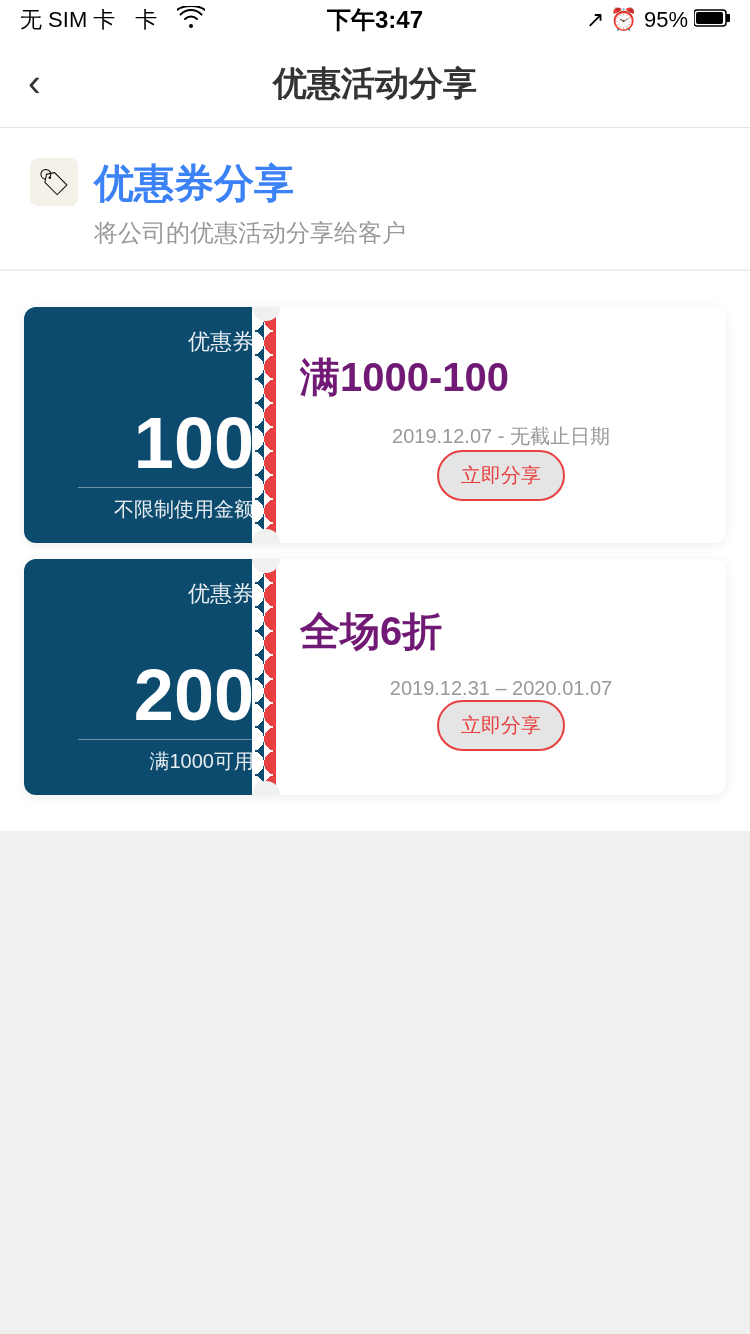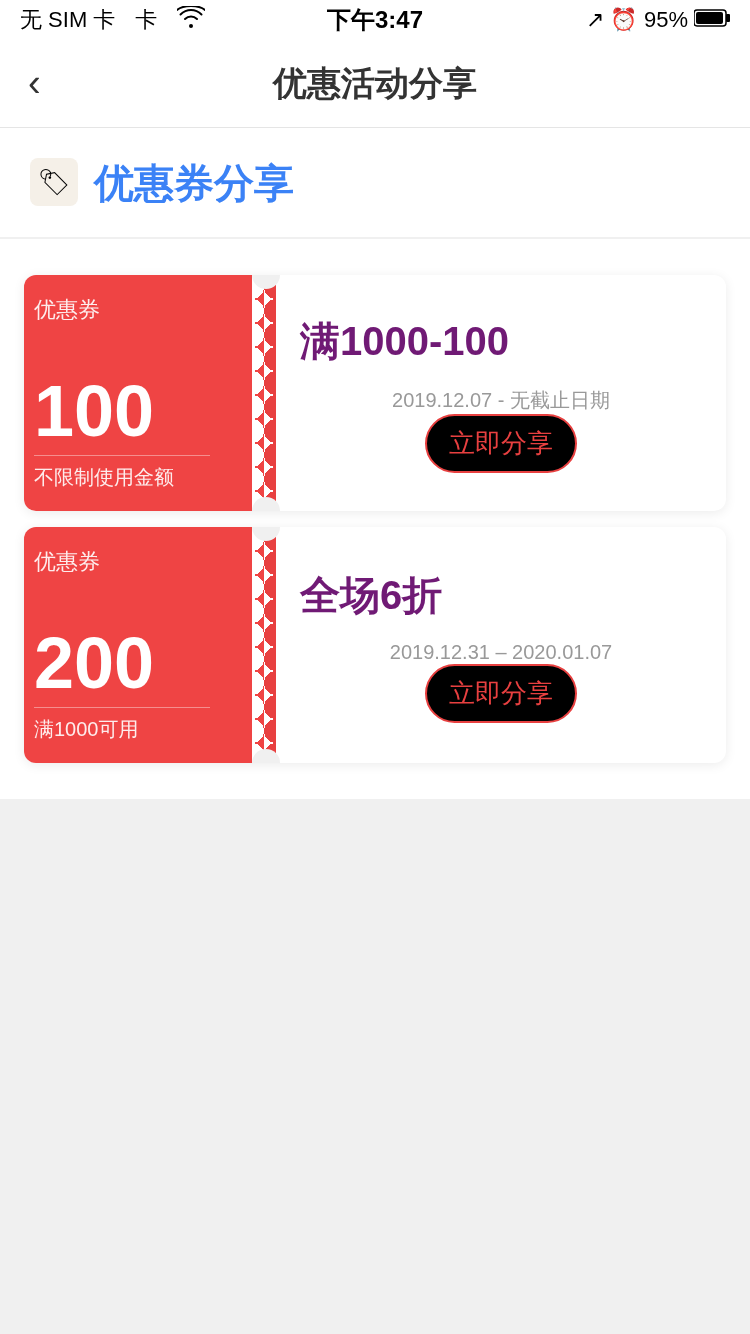--- a/index.html
+++ b/index.html
@@ -114,24 +114,24 @@
       border-radius: 12px;
       box-shadow: 0 2px 12px rgba(0,0,0,0.08);
       display: flex;
       overflow: hidden;
       position: relative;
     }
 
     
     .coupon-left {
       width: 240px;
-      background: #ef4444;
+      background: #0c4a6e;
       display: flex;
       flex-direction: column;
-      align-items: flex-start;
+      align-items: flex-end;
       justify-content: center;
       padding: 20px 10px;
       position: relative;
       flex-shrink: 0;
     }
 
     
     .coupon-left::after {
       content: '';
       position: absolute;
@@ -217,24 +217,24 @@
       flex-direction: column;
     }
     .coupon-date {
       font-size: 20px;
       color: #999;
       flex: 1;
     }
     .share-btn {
       border: 2px solid #e84040;
       color: #e84040;
-      background: #000000;
+      background: #e5e5e5;
       border-radius: 32px;
       padding: 10px 22px;
-      font-size: 26px;
+      font-size: 20px;
       cursor: pointer;
       white-space: nowrap;
       flex-shrink: 0;
     }
 
     
     .bottom-area {
       background: #f0f0f0;
       height: 600px;
     }
@@ -274,20 +274,21 @@
   <span class="nav-back">‹</span>
   <span class="nav-title">优惠活动分享</span>
 </div>
 
 <div class="section-header">
   <div class="section-icon">
     <span>🏷</span>
   </div>
   <div class="section-text">
     <h2>优惠券分享</h2>
+    <p>将公司的优惠活动分享给客户</p>
   </div>
 </div>
 
 <div class="coupon-list">
 
   <div class="coupon-item">
     <div class="coupon-left">
       <span class="coupon-label">优惠券</span>
       <span class="coupon-amount">100</span>
       <div class="coupon-divider"></div>

